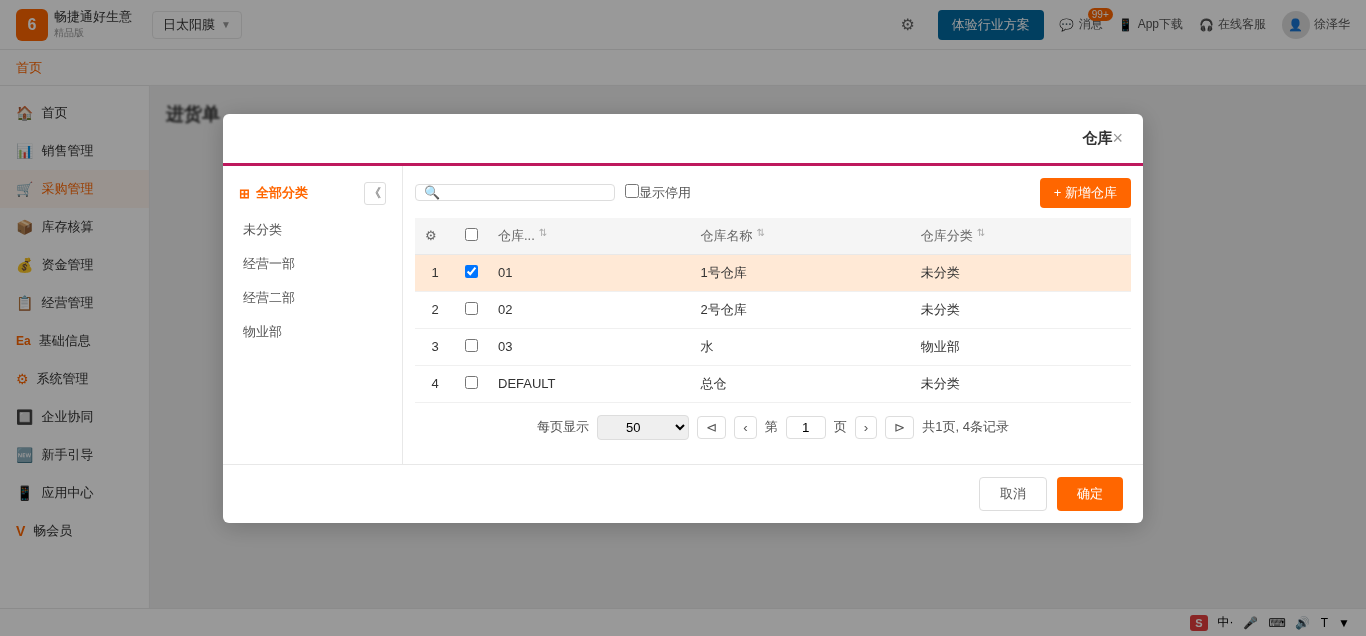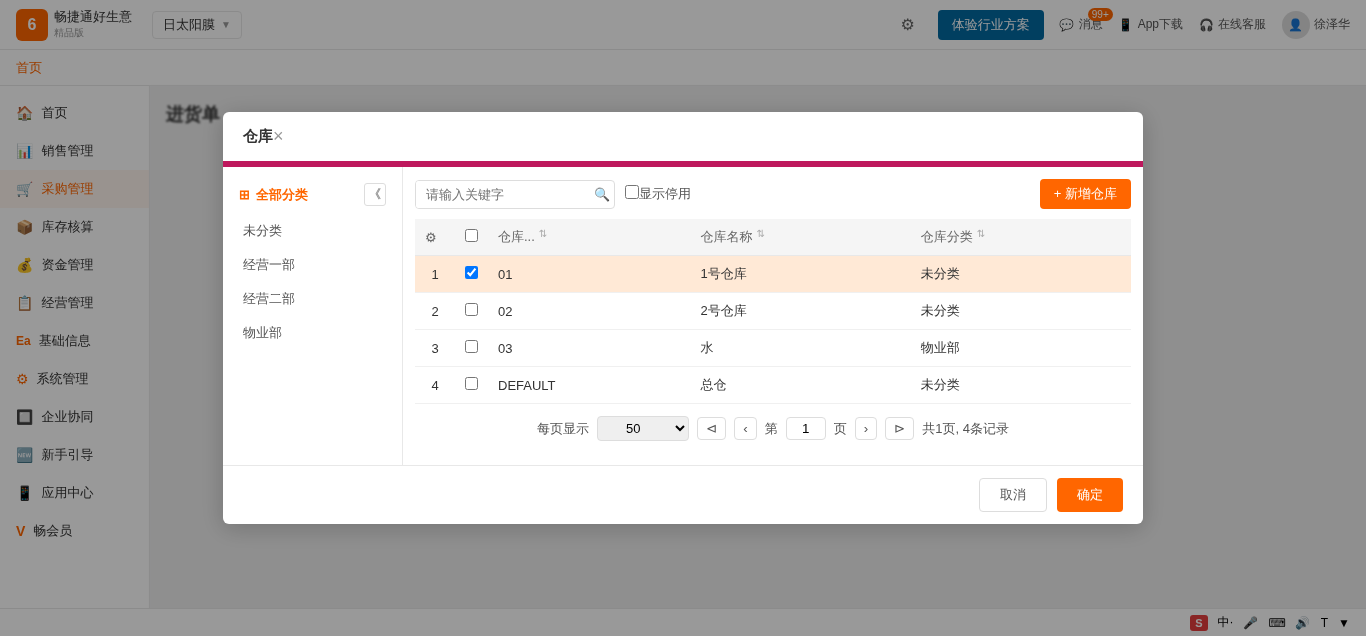--- a/index.html
+++ b/index.html
@@ -122,23 +122,23 @@
     }
     .modal {
       background: #fff;
       border-radius: 6px;
       width: 920px;
       max-height: 580px;
       display: flex; flex-direction: column;
       box-shadow: 0 4px 24px rgba(0,0,0,0.2);
     }
     .modal-header {
-      display: flex; align-items: center; justify-content: flex-start;
+      display: flex; align-items: center; justify-content: flex-end;
       padding: 14px 20px;
-      border-bottom: 6px solid #be185d;
+      border-bottom: 3px solid #be185d;
     }
     .modal-title { font-size: 15px; font-weight: bold; color: #333; }
     .modal-close { cursor: pointer; color: #999; font-size: 18px; }
     .modal-body {
       display: flex; flex: 1; overflow: hidden;
     }
 
     
     .category-panel {
       width: 180px;
@@ -409,21 +409,20 @@
         </div>
         <div class="category-item">
           <span>物业部</span>
         </div>
       </div>
 
       <div class="table-panel">
 
         <div class="table-toolbar">
           <div class="search-box">
-            <input class="search-input" type="text" placeholder="请输入关键字" style="">
             <span class="search-icon">🔍</span>
           </div>
           <label class="show-disabled">
             <input type="checkbox" class="checkbox-el" style="">
             <span>显示停用</span>
           </label>
           <button class="add-btn">+ 新增仓库</button>
         </div>
 
         <table class="data-table">

